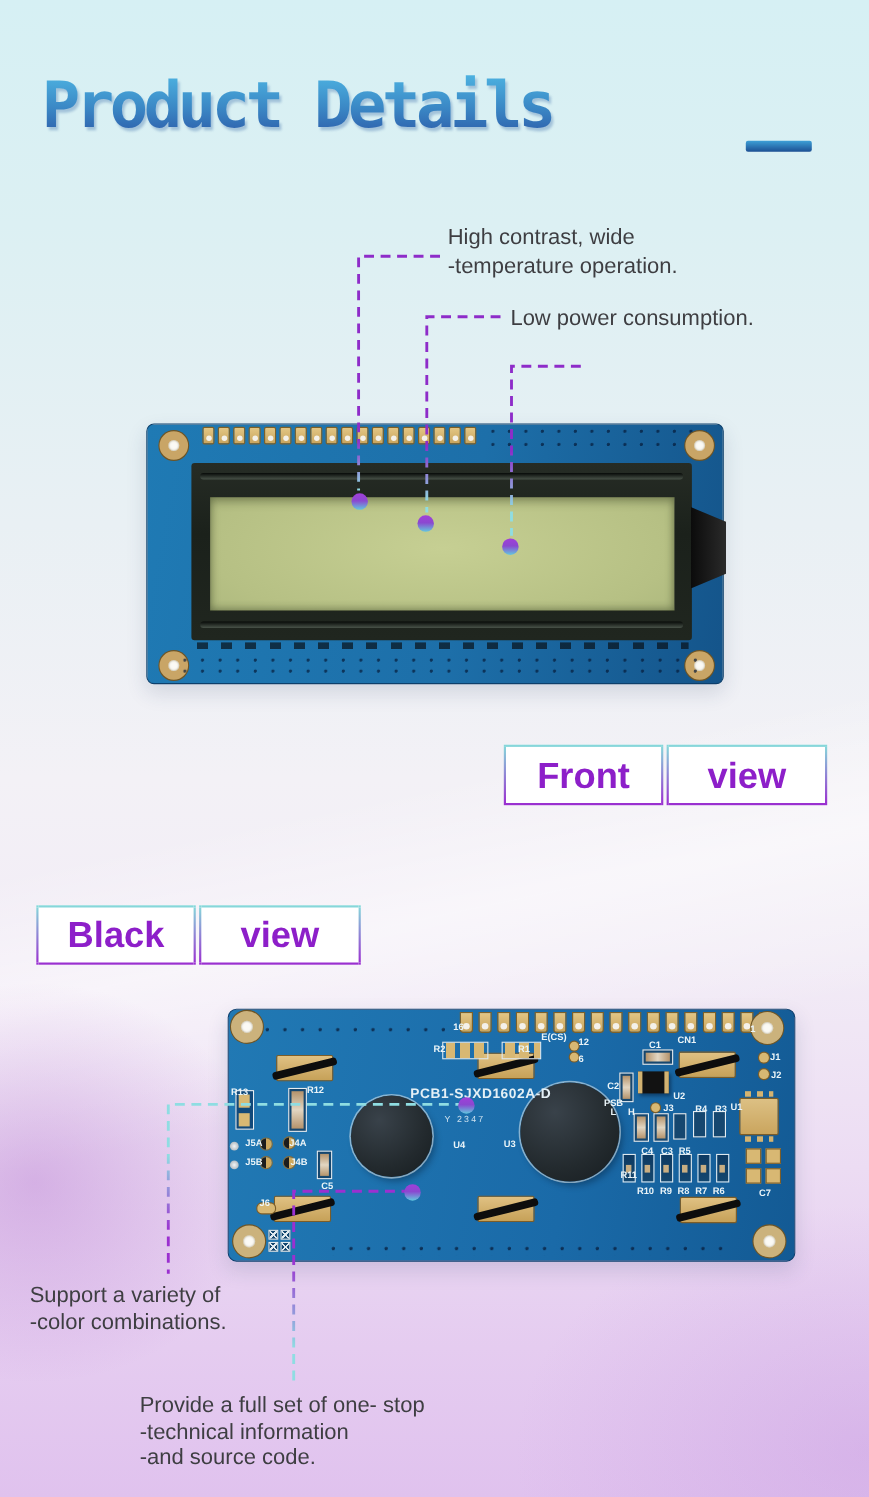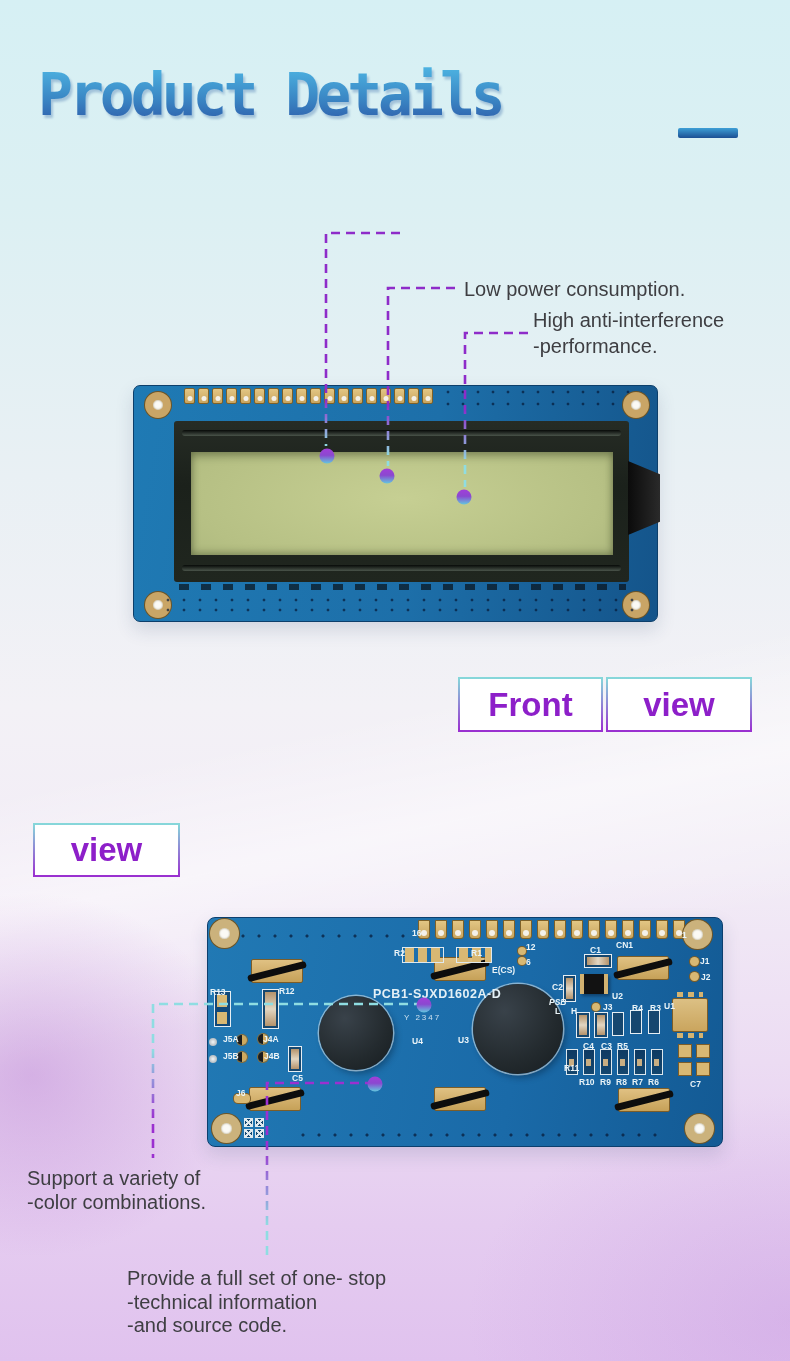--- a/index.html
+++ b/index.html
@@ -125,26 +125,26 @@
   .overlay { position:absolute; left:0; top:0; pointer-events:none; }
 </style>
 </head>
 <body>
 
 <div class="page">
 
   <h1 class="title">Product Details</h1>
   <div class="accent-dash"></div>
 
+  <div class="ann" id="ann1">
+    <div class="ln">High contrast, wide</div>
+    <div class="ln">-temperature operation.</div>
+  </div>
   <div class="ann" id="ann2">
     <div class="ln">Low power consumption.</div>
-  </div>
-  <div class="ann" id="ann3">
-    <div class="ln">High anti-interference</div>
-    <div class="ln">-performance.</div>
   </div>
   <div class="ann" id="ann5">
     <div class="ln">Provide a full set of one- stop</div>
     <div class="ln">-technical information</div>
     <div class="ln">-and source code.</div>
   </div>
   <div class="ann" id="ann4">
     <div class="ln">Support a variety of</div>
     <div class="ln">-color combinations.</div>
   </div>
@@ -187,20 +187,23 @@
 
   <div class="viewtag" id="front-tag">
     <div class="vbox">
         <span>Front</span>
       </div>
     <div class="vbox" style="width:146px;">
         <span>view</span>
       </div>
   </div>
   <div class="viewtag" id="back-tag">
+    <div class="vbox">
+        <span>Black</span>
+      </div>
     <div class="vbox" style="width:147px;">
         <span>view</span>
       </div>
   </div>
 
   <div class="module-back">
     <div class="pins" id="back-pins" style="left:210px; top:2px; gap:5px;">
         <i class="bpin"></i>
         <i class="bpin"></i>
         <i class="bpin"></i>
@@ -300,29 +303,29 @@
     <div class="j6pad"></div>
 
     <div class="via-strip" style="left:93px; top:215px; width:360px; height:8px;"></div>
 
     <div id="back-labels">
         <span class="pcb-label" style="left: 204px; top: 10px;">16</span>
         <span class="pcb-label" style="left: 474px; top: 12px;">1</span>
         <span class="pcb-label" style="left: 408px; top: 22px;">CN1</span>
         <span class="pcb-label" style="left: 176px; top: 30px; margin-left: 10px;">R2</span>
         <span class="pcb-label" style="left: 263px; top: 30px;">R1</span>
-        <span class="pcb-label" style="left: 284px; top: 47px;">E(CS)</span>
+        <span class="pcb-label" style="left: 284px; top: 19px;">E(CS)</span>
         <span class="pcb-label" style="left: 318px; top: 24px;">12</span>
         <span class="pcb-label" style="left: 318px; top: 39px;">6</span>
         <span class="pcb-label" style="left: 382px; top: 27px;">C1</span>
         <span class="pcb-label" style="left: 492px; top: 38px;">J1</span>
         <span class="pcb-label" style="left: 493px; top: 54px;">J2</span>
         <span class="pcb-label" style="left: 344px; top: 64px;">C2</span>
         <span class="pcb-label" style="left: 404px; top: 73px;">U2</span>
-        <span class="pcb-label" style="left: 341px; top: 79px; font-style: italic;">PSB</span>
+        <span class="pcb-label" style="left: 341px; top: 79px;">PSB</span>
         <span class="pcb-label" style="left: 347px; top: 88px;">L</span>
         <span class="pcb-label" style="left: 363px; top: 88px;">H</span>
         <span class="pcb-label" style="left: 395px; top: 84px;">J3</span>
         <span class="pcb-label" style="left: 424px; top: 85px;">R4</span>
         <span class="pcb-label" style="left: 442px; top: 85px;">R3</span>
         <span class="pcb-label" style="left: 456px; top: 83px;">U1</span>
         <span class="pcb-label" style="left: 2px; top: 69px;">R13</span>
         <span class="pcb-label" style="left: 71px; top: 68px;">R12</span>
         <span class="pcb-label" style="left: 15px; top: 116px;">J5A</span>
         <span class="pcb-label" style="left: 55px; top: 116px;">J4A</span>

